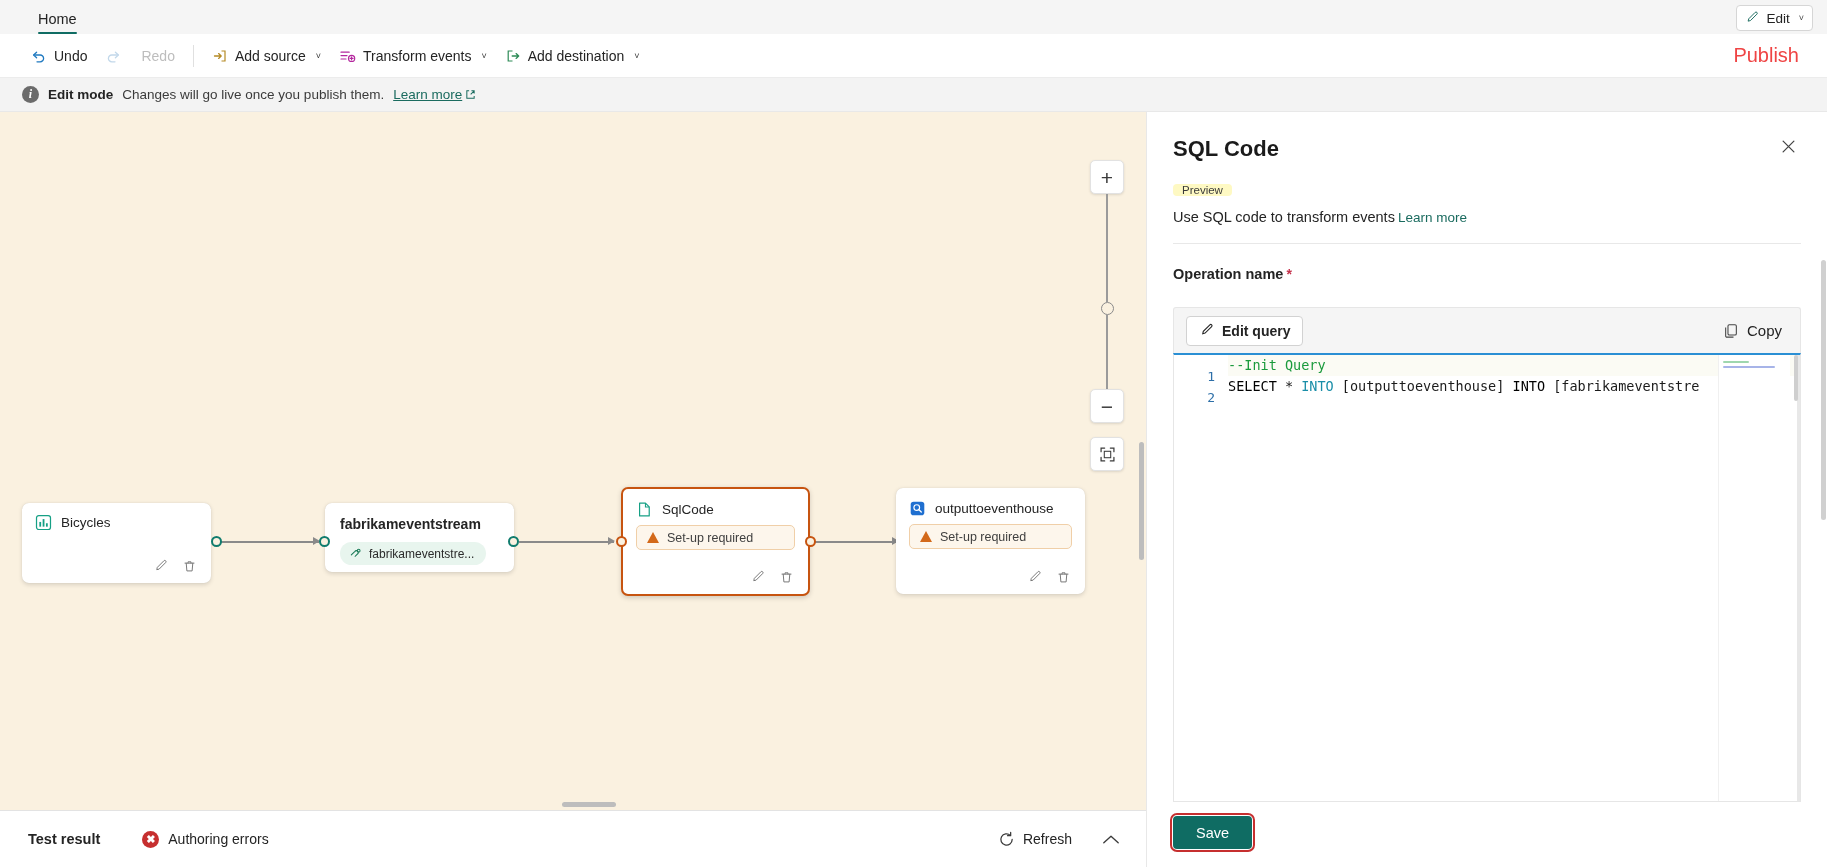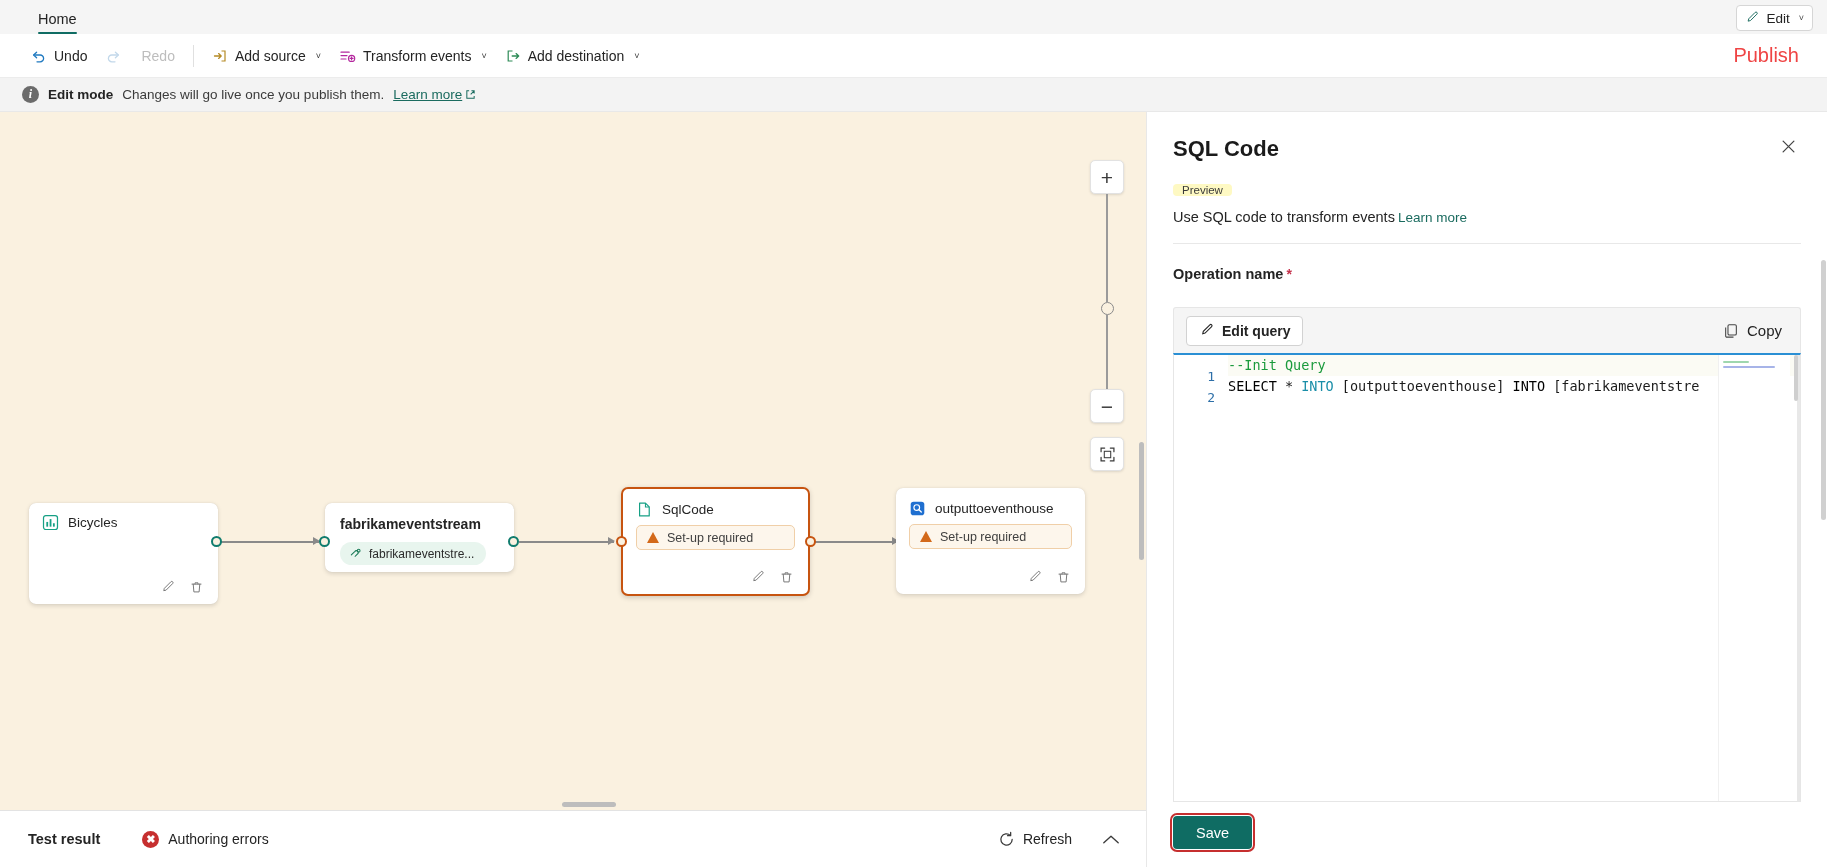--- a/index.html
+++ b/index.html
@@ -391,21 +391,21 @@
 
         <div class="edge" style="left:215px; top:429px; width:104px;"></div>
         <div class="edge-arrow" style="left:313px; top:425px;"></div>
 
         <div class="edge" style="left:519px; top:429px; width:95px;"></div>
         <div class="edge-arrow" style="left:608px; top:425px;"></div>
 
         <div class="edge" style="left:813px; top:429px; width:85px;"></div>
         <div class="edge-arrow" style="left:892px; top:425px;"></div>
 
-        <div class="node" style="left:29px; top:391px; width:189px; height:101px;">
+        <div class="node" style="left:22px; top:391px; width:189px; height:80px;">
           <div class="node-title">
             <span>
               <svg width="17" height="17" viewBox="0 0 18 18">
                   <rect x="1.6" y="1.6" width="14.8" height="14.8" rx="2.4" fill="none" stroke="#16a085" stroke-width="1.3"></rect>
                   <rect x="4.6" y="8.4" width="1.9" height="5" fill="#16a085"></rect>
                   <rect x="8.1" y="5.4" width="1.9" height="8" fill="#16a085"></rect>
                   <rect x="11.6" y="9.8" width="1.9" height="3.6" fill="#16a085"></rect>
                 </svg>
             </span>
             <span>Bicycles</span>

